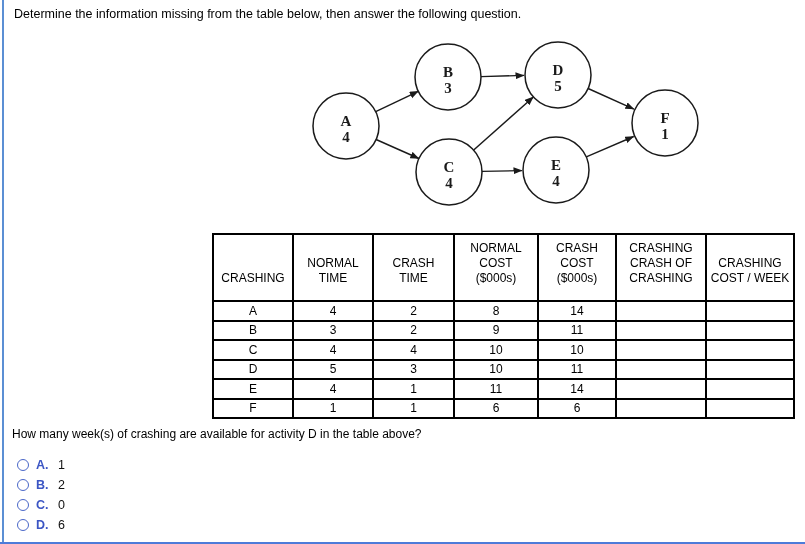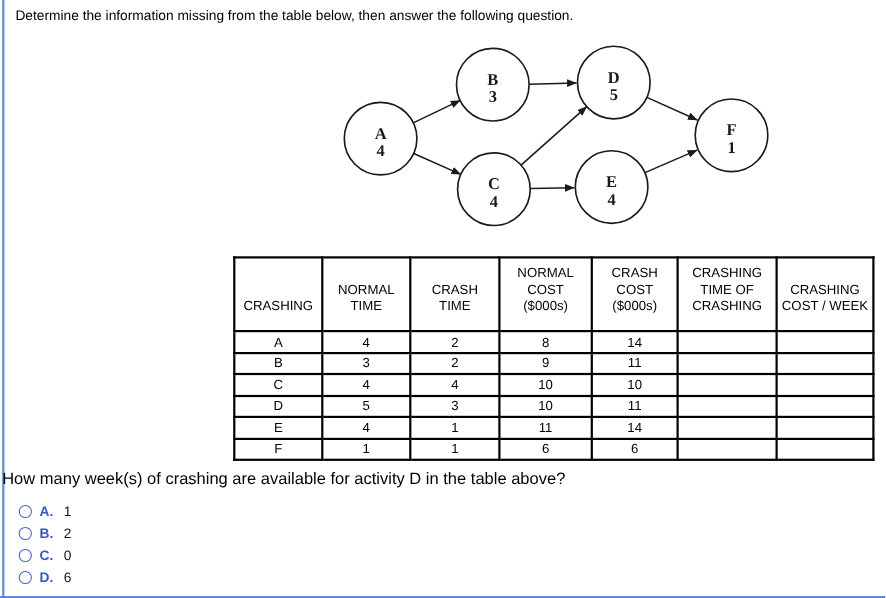--- a/index.html
+++ b/index.html
@@ -40,22 +40,22 @@
   }
   .crash-table th, .crash-table td {
     border: 2px solid #000; padding: 0; text-align: center;
   }
   .crash-table th {
     font-weight: normal; vertical-align: bottom;
     height: 49px; padding: 2px 1px 14px; line-height: 15px;
   }
   .crash-table td { height: 17.5px; vertical-align: middle; line-height: 1; }
   .question {
-    position: absolute; left: 2px; top: 427px;
-    font-size: 15px; white-space: nowrap;
+    position: absolute; left: 12px; top: 427px;
+    font-size: 12px; white-space: nowrap;
   }
   .options { position: absolute; left: 17px; top: 455px; }
   .option {
     height: 20px; display: flex; align-items: center; cursor: pointer;
   }
   .radio {
     width: 10px; height: 10px; border: 1.5px solid #4a67c8;
     border-radius: 50%; background: #fff; flex: 0 0 auto;
   }
   .option .letter {
@@ -147,21 +147,21 @@
         <div>COST</div>
         <div>($000s)</div>
       </th>
       <th>
         <div>CRASH</div>
         <div>COST</div>
         <div>($000s)</div>
       </th>
       <th>
         <div>CRASHING</div>
-        <div>TIME OF</div>
+        <div>CRASH OF</div>
         <div>CRASHING</div>
       </th>
       <th>
         <div>CRASHING</div>
         <div>COST / WEEK</div>
       </th>
     </tr>
   </thead>
   <tbody>
       <tr>

